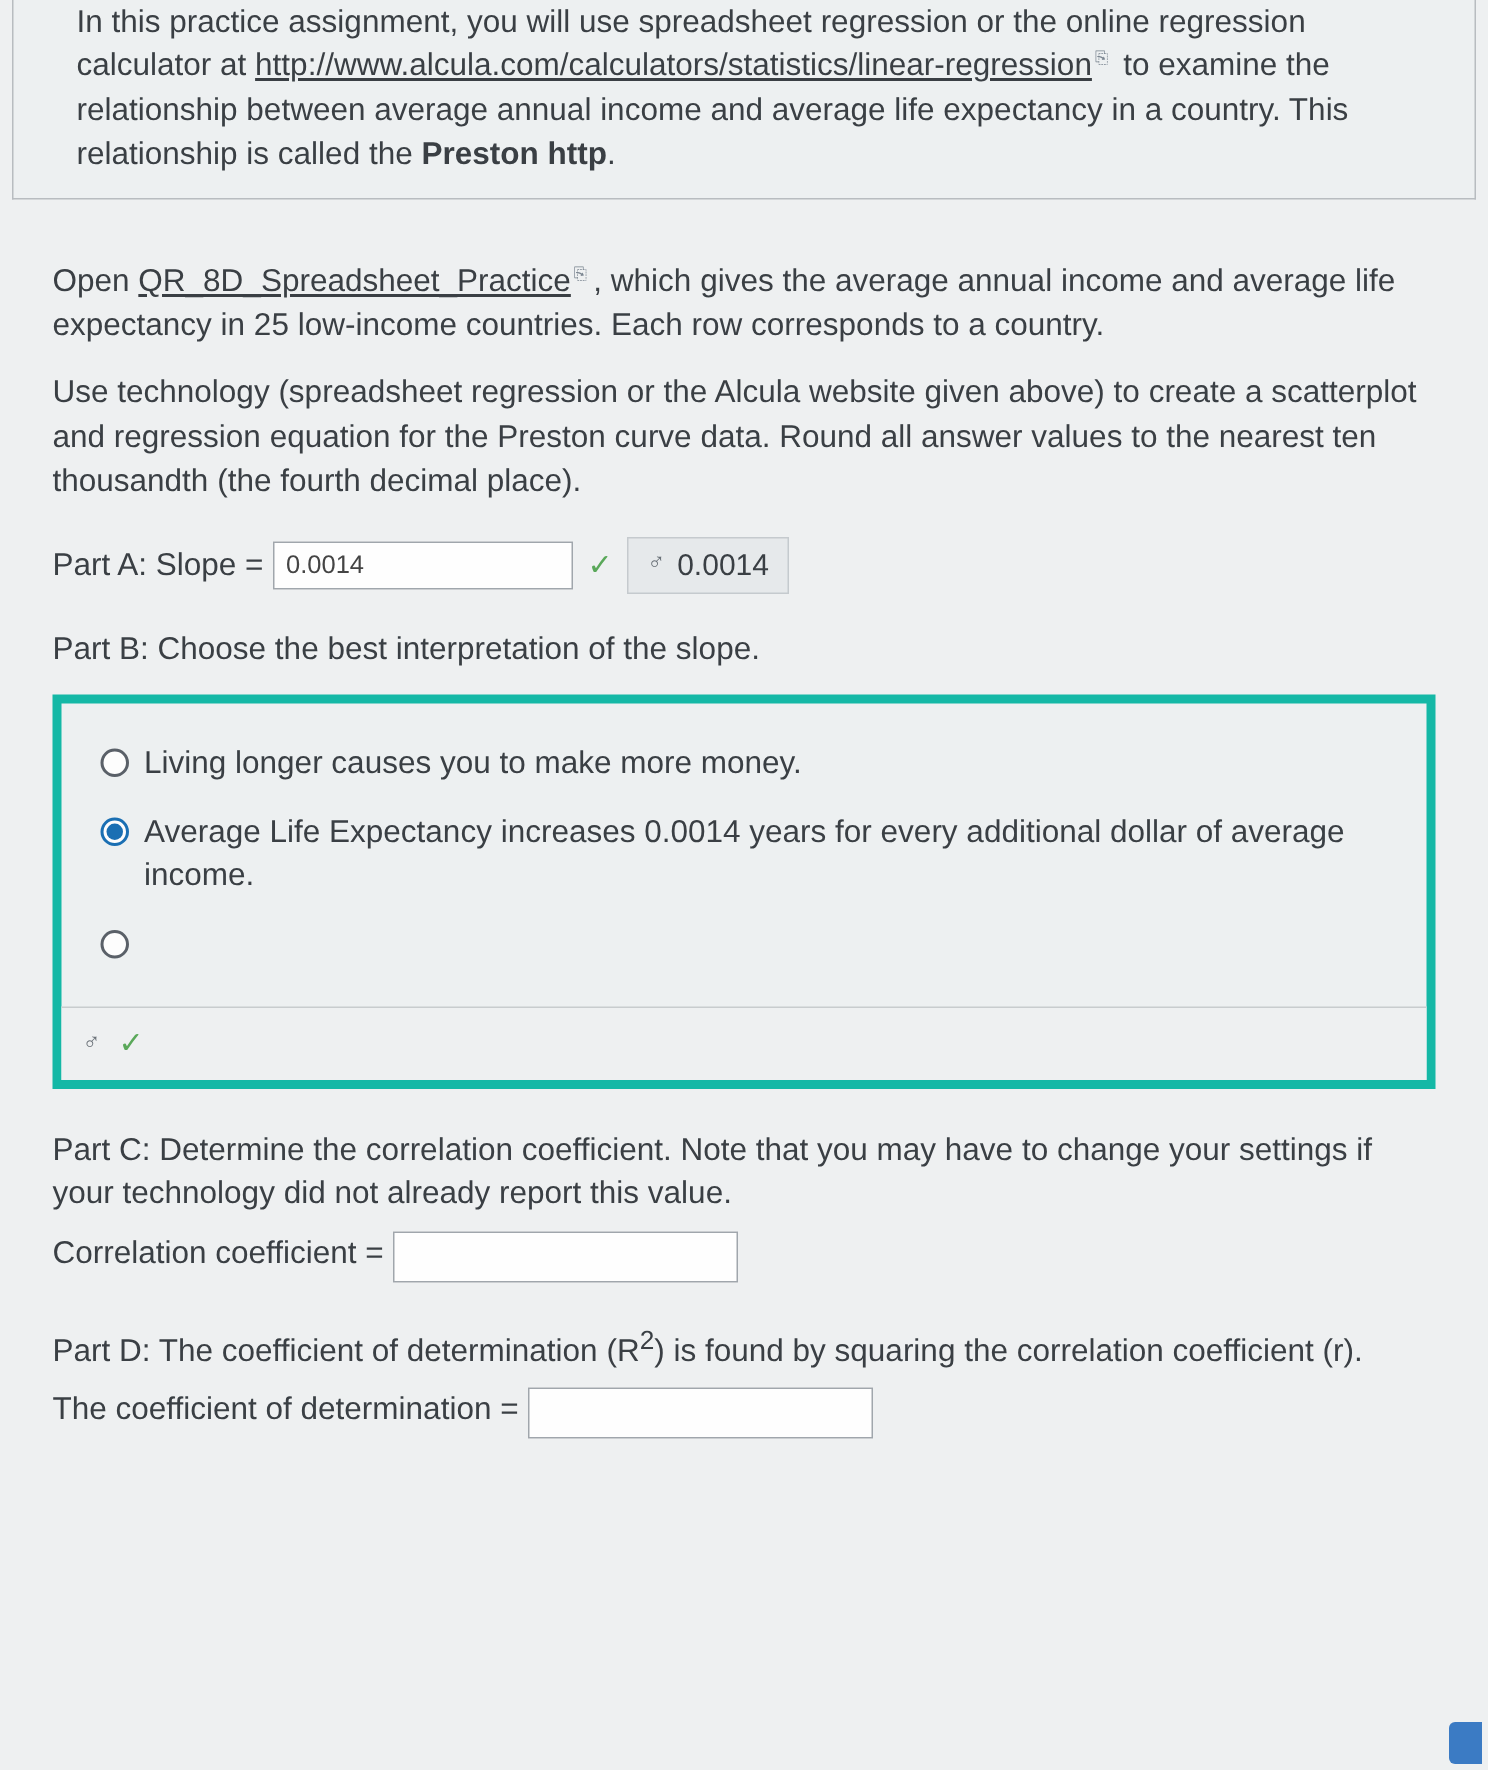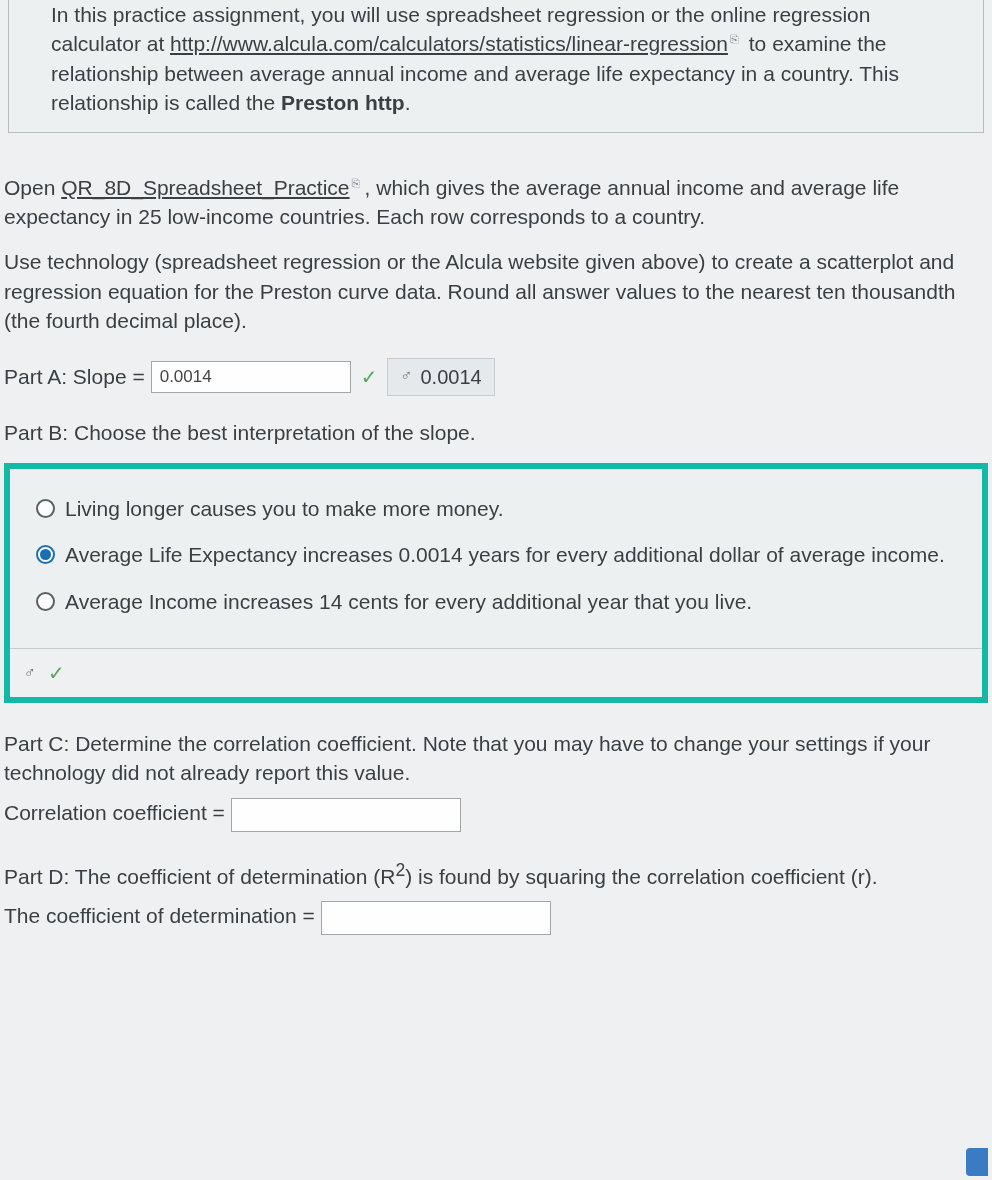--- a/index.html
+++ b/index.html
@@ -17,21 +17,21 @@
       width: 992px;
     }
     .intro-box {
       border: 1px solid #b8bcc0;
       border-top: none;
       padding: 0 20px 14px 42px;
       margin: 0 8px 16px 8px;
       background: #edf0f1;
     }
     .main-content {
-      padding: 0 4px;
+      padding: 0 35px;
       margin-top: 40px;
     }
     a {
       color: #3a3f44;
       text-decoration: underline;
     }
     .ext-icon {
       display: inline-block;
       width: 13px;
       height: 13px;
@@ -193,21 +193,20 @@
       <div class="option-row">
         <span class="radio"></span>
         <span>Living longer causes you to make more money.</span>
       </div>
       <div class="option-row">
         <span class="radio selected"></span>
         <span>Average Life Expectancy increases 0.0014 years for every additional dollar of average income.</span>
       </div>
       <div class="option-row">
         <span class="radio"></span>
-        <span>Average Income increases 14 cents for every additional year that you live.</span>
       </div>
     </div>
     <div class="bottom-strip">
       <span class="male-icon">♂</span>
       <span class="check-icon">✓</span>
     </div>
   </div>
 
   <p class="section-text">Part C: Determine the correlation coefficient. Note that you may have to change your settings if your technology did not already report this value.</p>
   <div class="input-row">

